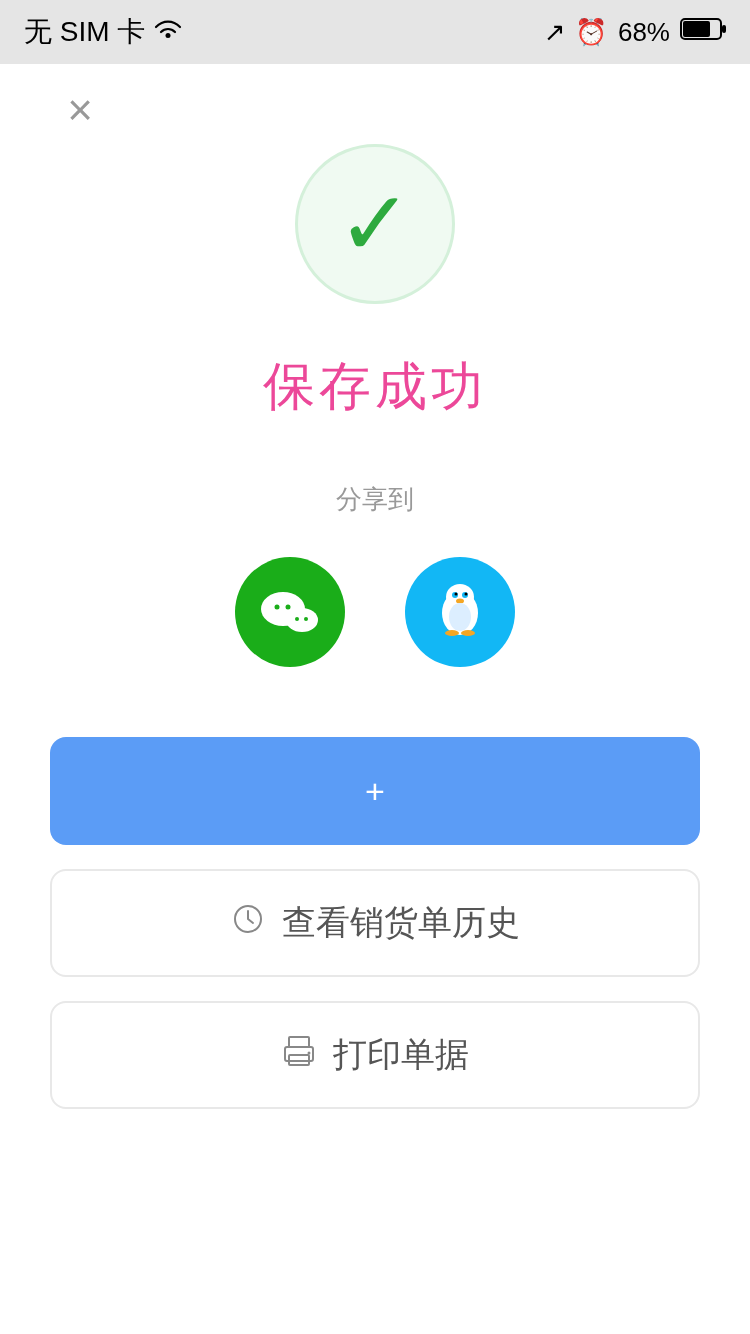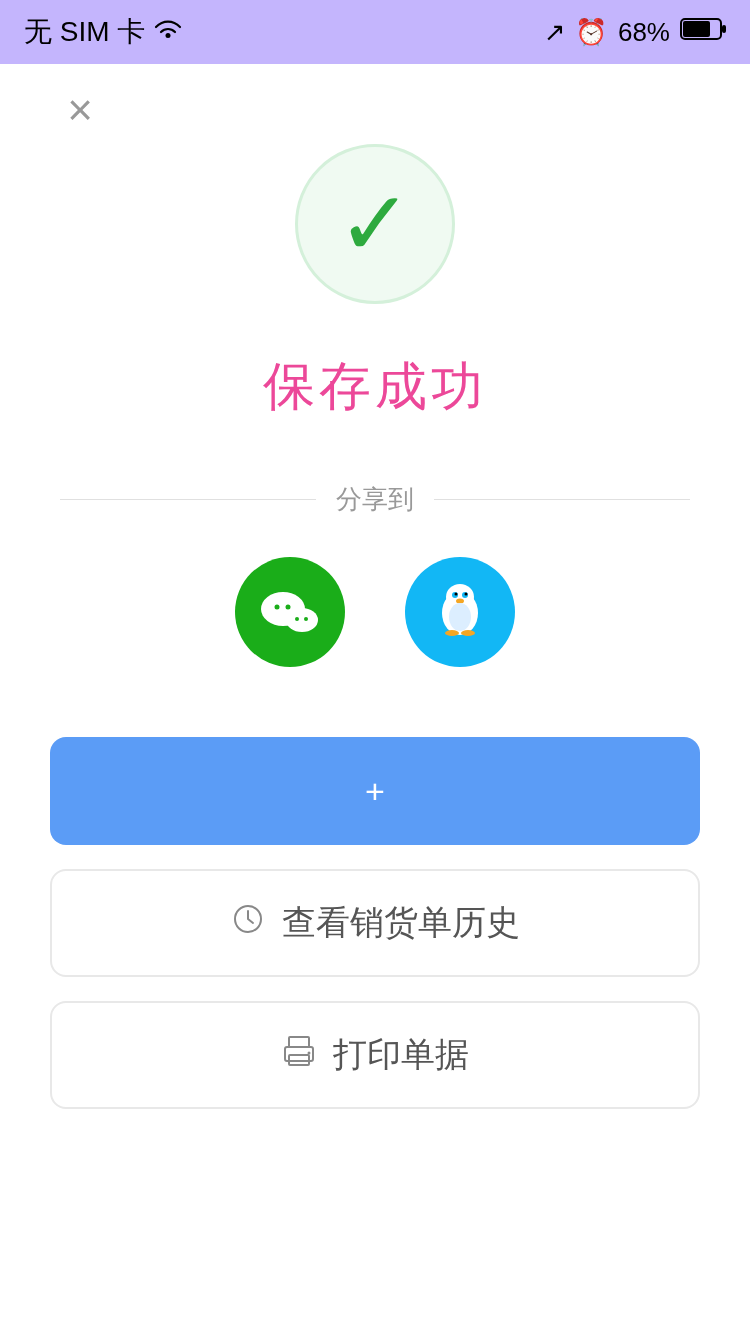--- a/index.html
+++ b/index.html
@@ -15,21 +15,21 @@
     }
 
     
     .status-bar {
       width: 750px;
       height: 64px;
       display: flex;
       align-items: center;
       justify-content: space-between;
       padding: 0 24px;
-      background: #c4b5fd;
+      background: #e5e5e5;
     }
 
     .status-left {
       display: flex;
       align-items: center;
       gap: 8px;
       font-size: 28px;
       font-weight: 500;
       color: #000;
     }
@@ -108,20 +108,21 @@
       text-align: right;
     }
 
     
     .share-divider {
       width: 100%;
       display: flex;
       align-items: center;
       padding: 0 60px;
       margin-bottom: 40px;
+      flex-direction: column;
     }
 
     .divider-line {
       flex: 1;
       height: 1px;
       background: #e0e0e0;
     }
 
     .divider-text {
       font-size: 26px;

